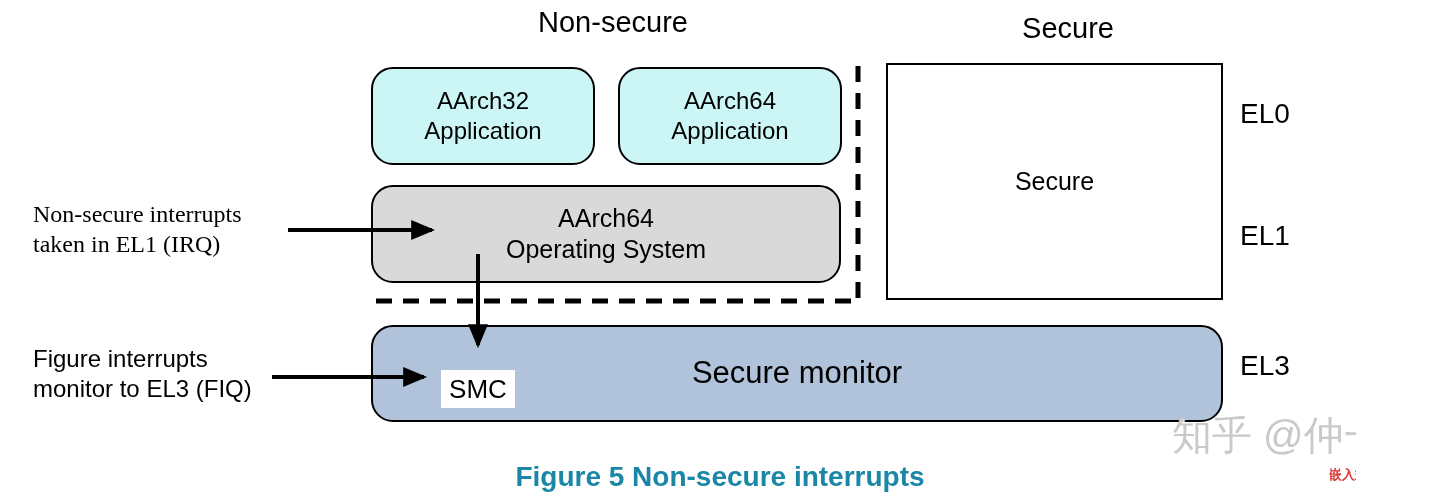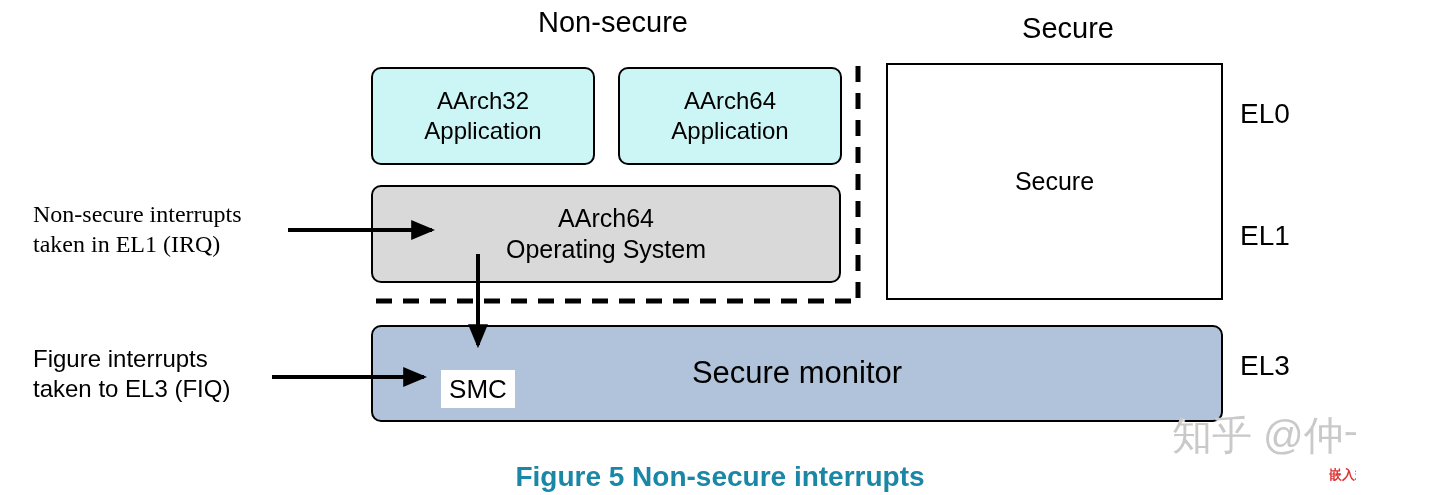--- a/index.html
+++ b/index.html
@@ -16,21 +16,21 @@
     position: absolute;
     box-sizing: border-box;
     border: 2px solid #000;
     display: flex;
     flex-direction: column;
     align-items: center;
     justify-content: center;
     text-align: center;
     line-height: 1.25;
   }
-  .rounded { border-radius: 10px; }
+  .rounded { border-radius: 22px; }
   .app-box {
     background: var(--app-box, #ccf6f6);
     width: 224px; height: 98px; top: 67px;
     font-size: 24px;
   }
   .os-box {
     background: var(--os-box, #d9d9d9);
     left: 371px; top: 185px; width: 470px; height: 98px;
     font-size: 25px;
   }
@@ -139,21 +139,21 @@
   <div class="el-label" style="top:98px;">EL0</div>
   <div class="el-label" style="top:220px;">EL1</div>
   <div class="el-label" style="top:350px;">EL3</div>
 
   <div class="annotation" style="top:199px;font-family:Liberation Serif, serif;">
     <div>Non-secure interrupts</div>
     <div>taken in EL1 (IRQ)</div>
   </div>
   <div class="annotation" style="top:344px;">
     <div>Figure interrupts</div>
-    <div>taken to EL3 (FIQ)</div>
+    <div>monitor to EL3 (FIQ)</div>
   </div>
 
   <svg class="overlay" viewBox="0 0 1440 495">
     <defs>
       <marker id="arrowhead" markerUnits="strokeWidth" markerWidth="6" markerHeight="5" viewBox="0 0 6 5" refX="5.2" refY="2.5" orient="auto">
         <path d="M0,0 L6,2.5 L0,5 Z" fill="#000"></path>
       </marker>
     </defs>
 
     <line x1="858" y1="66" x2="858" y2="300" stroke="#000" stroke-width="5" stroke-dasharray="16 11"></line>

